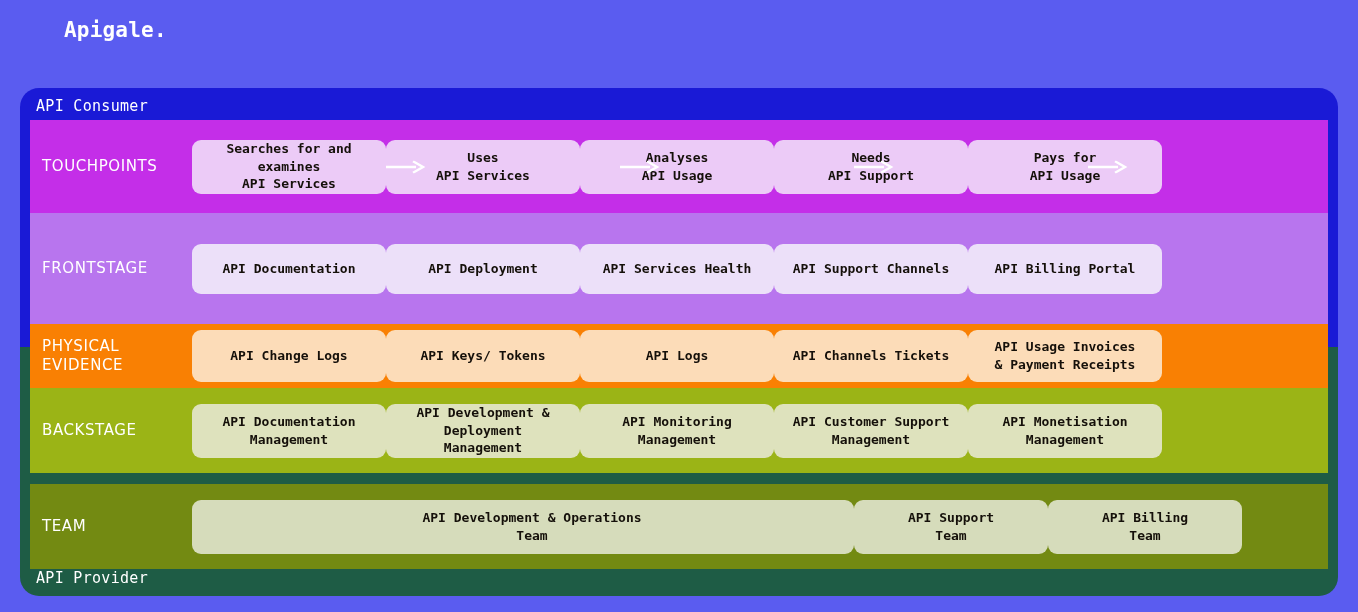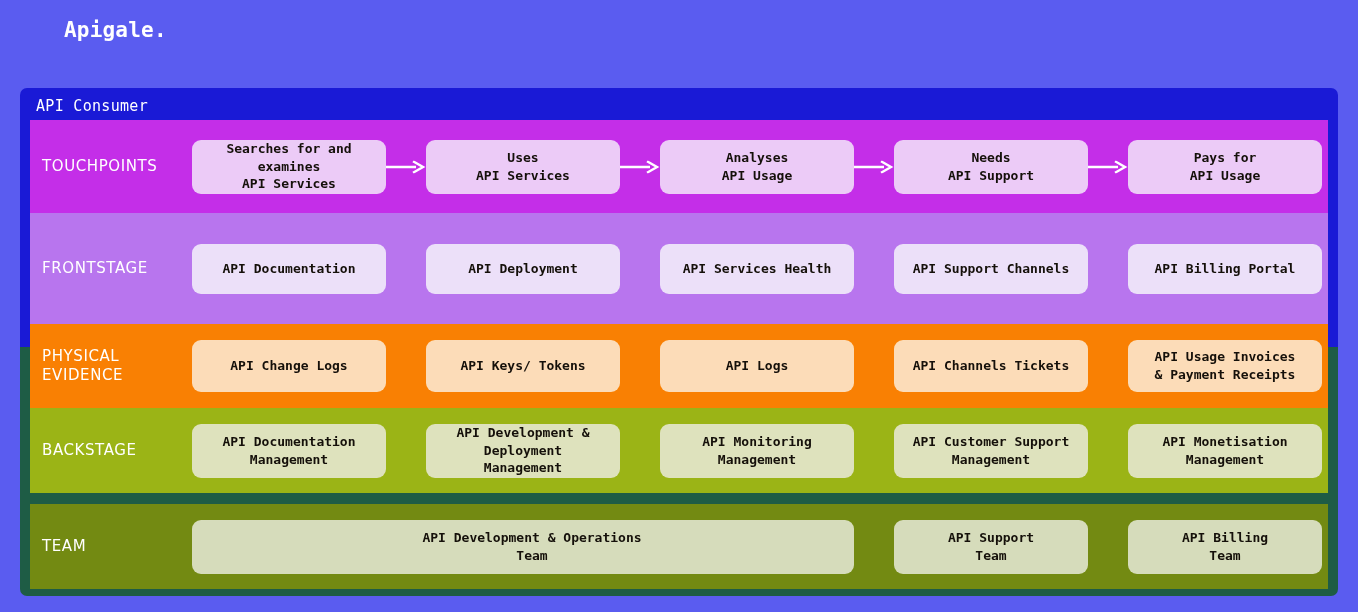--- a/index.html
+++ b/index.html
@@ -29,21 +29,21 @@
   #brand-name { font-weight: 700; }
   #title-rest { font-weight: 400; }
 
   
   #blueprint {
     position: absolute;
     left: 20px;
     top: 88px;
     width: 1318px;
     height: 508px;
-    border-radius: 7px;
+    border-radius: 19px;
     overflow: hidden;
     text-decoration: underline;
   }
   
   #frame-consumer {
     position: absolute;
     left: 0; top: 0;
     width: 100%;
     height: 259px;
     background: #1a1ad6;
@@ -90,21 +90,20 @@
     font-size: 15px;
     line-height: 1.25;
     letter-spacing: 0.6px;
     white-space: pre-line;
   }
   .row-cards {
     position: relative;
     flex: 1 1 auto;
     display: flex;
     align-items: flex-start;
-    gap: 40px;
     padding-right: 18px;
   }
 
   .card {
     position: relative;
     display: flex;
     align-items: center;
     justify-content: center;
     text-align: center;
     border-radius: 9px;
@@ -118,21 +117,21 @@
   }
   .card.wide3 { flex: 0 0 662px; padding-left: 26px; }
 
   
   .row.touchpoints       { height: 93px; background: #c42ee8; }
   .row.touchpoints .card { background: #eccbf7; height: 54px; }
 
   .row.frontstage        { height: 111px; background: #b875ee; }
   .row.frontstage .card  { background: #ece0f9; height: 50px; }
 
-  .row.physical          { height: 84px; background: #f98003; }
+  .row.physical          { height: 64px; background: #f98003; }
   .row.physical .card    { background: #fcdcb8; height: 52px; }
 
   .row.backstage         { height: 85px; background: #9bb416; }
   .row.backstage .card   { background: #dee2bd; height: 54px; }
 
   .row.team              { height: 85px; background: #738a12; margin-top: 11px; }
   .row.team .card        { background: #d6dcbb; height: 54px; }
 
   
   .arrow {

